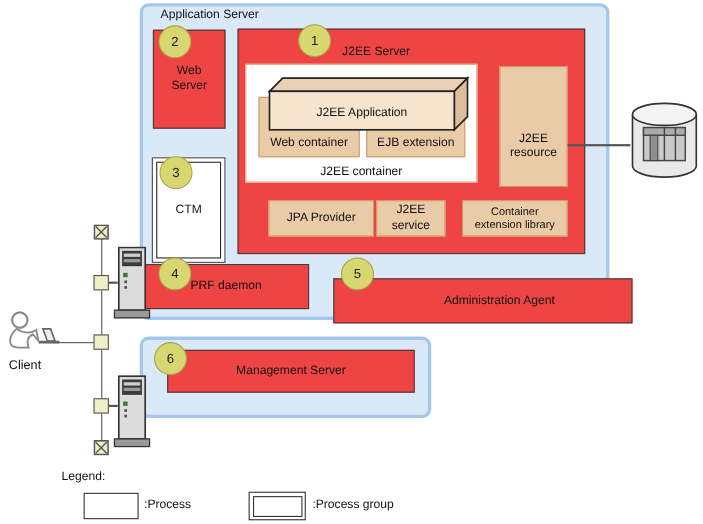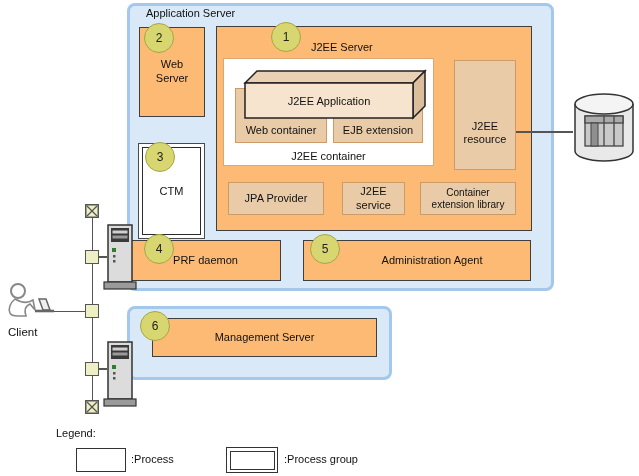--- a/index.html
+++ b/index.html
@@ -6,21 +6,21 @@
   #canvas{
     position:relative;width:639px;height:476px;background:#fff;
     font-family:"Liberation Sans", sans-serif;color:#111;overflow:hidden;
   }
   .abs{position:absolute;}
   .blue-container{
     position:absolute;background:#D9E9F8;border:3px solid #A4C8EB;border-radius:8px;
     box-sizing:border-box;
   }
   .process-box{
-    position:absolute;background:#fdba74;border:1.5px solid #3f3f3f;box-sizing:border-box;
+    position:absolute;background:#ef4444;border:1.5px solid #3f3f3f;box-sizing:border-box;
     display:flex;align-items:center;justify-content:center;text-align:center;
     font-size:11px;line-height:1.25;
   }
   .group-box{
     position:absolute;background:#fff;border:1.5px solid #4a4a4a;box-sizing:border-box;
   }
   .group-box .inner{
     position:absolute;left:3px;top:3px;right:3px;bottom:3px;border:1.5px solid #2b2b2b;
     display:flex;align-items:center;justify-content:center;font-size:11px;background:#fff;
   }
@@ -78,40 +78,40 @@
     <rect x="2" y="15" width="168" height="35" fill="#F6E4CE" stroke="#222" stroke-width="1.5"></rect>
     <text x="86" y="37" text-anchor="middle" font-size="11" fill="#111">J2EE Application</text>
   </svg>
 
   <div class="lbl" style="left:223px;top:150px;width:211px;text-align:center;">J2EE container</div>
 
   <div class="tan-box" style="left:454px;top:60px;width:62px;height:110px;">
     <span style="width:52px;margin-top:36px;">J2EE resource</span>
   </div>
 
-  <div class="tan-box" style="left:228px;top:182px;width:96px;height:33px;">
+  <div class="tan-box" style="left:244px;top:182px;width:96px;height:33px;">
     <span>JPA Provider</span>
   </div>
   <div class="tan-box" style="left:342px;top:182px;width:63px;height:33px;">
     <span style="width:45px;">J2EE service</span>
   </div>
   <div class="tan-box" style="left:420px;top:182px;width:96px;height:33px;font-size:10px;">
     <span style="width:86px;">Container extension library</span>
   </div>
 
   <div class="group-box" style="left:138px;top:143px;width:67px;height:96px;">
     <div class="inner">
       <span>CTM</span>
     </div>
   </div>
 
   <div class="process-box" style="left:130px;top:240px;width:151px;height:41px;">
     <span>PRF daemon</span>
   </div>
-  <div class="process-box" style="left:303px;top:240px;width:228px;height:41px;padding-left:30px;">
+  <div class="process-box" style="left:303px;top:253px;width:272px;height:41px;padding-left:30px;">
     <span>Administration Agent</span>
   </div>
 
   <div class="process-box" style="left:152px;top:318px;width:225px;height:39px;text-align:right;">
     <span>Management Server</span>
   </div>
 
   <div class="line" style="left:516px;top:131px;width:57px;height:1.5px;z-index:8;"></div>
   <svg class="abs" style="left:571px;top:92px;z-index:9;" width="66" height="74" viewBox="0 0 66 74">
     <path d="M4 12 v47 a29 10 0 0 0 58 0 v-47" fill="#E9E9E9" stroke="#333" stroke-width="1.5"></path>

